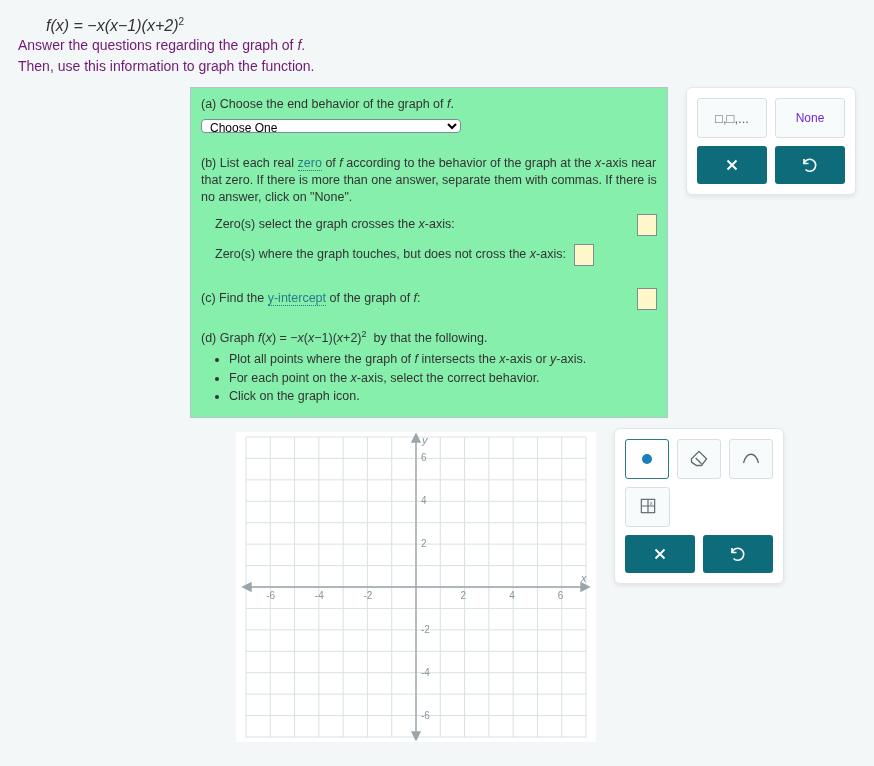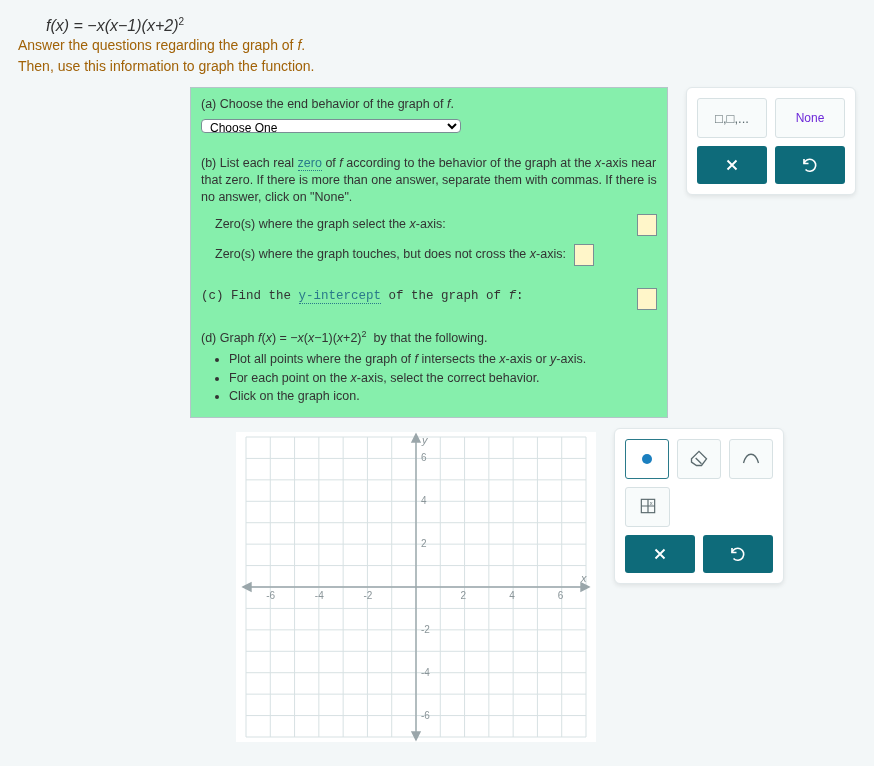--- a/index.html
+++ b/index.html
@@ -6,21 +6,21 @@
   body {
     font-family: Arial, Helvetica, sans-serif;
     background: #f3f7f8;
     color: #333;
     padding: 10px 18px;
     width: 874px;
     font-size: 13px;
   }
   .fn-display { font-size: 16px; font-style: italic; margin: 6px 0 0 28px; }
   .fn-display sup { font-size: 10px; font-style: normal; }
-  .intro { font-size: 14px; color: #a16207; line-height: 1.5; margin-bottom: 10px; }
+  .intro { font-size: 14px; color: #701a75; line-height: 1.5; margin-bottom: 10px; }
   .intro .fvar { font-style: italic; }
   .main-row { display: flex; gap: 18px; align-items: flex-start; }
   .qbox {
     border: 1px solid #b5c4c9;
     background: #86efac;
     width: 494px;
     margin-left: 172px;
     padding: 0;
   }
   .qsection { padding: 8px 10px 10px 10px; font-size: 12.5px; color: #333; line-height: 1.35; }
@@ -92,31 +92,31 @@
       <span>(a) Choose the end behavior of the graph of </span><span class="fvar">f</span><span>.</span><br>
       <select class="choose" title="Choose One">
         <option>Choose One</option>
       </select>
     </div>
 
     <div class="qsection">
       <span>(b) List each real </span><span class="dotted">zero</span><span> of </span><span class="fvar">f</span><span> according to the behavior of the graph at the </span><span class="xvar">x</span><span>-axis near that zero. If there is more than one answer, separate them with commas. If there is no answer, click on "None".</span>
 
       <div class="zero-row">
-        <span class="zlabel"><span>Zero(s) where the graph select the </span><span class="xvar">x</span><span>-axis:</span></span>
+        <span class="zlabel"><span>Zero(s) select the graph crosses the </span><span class="xvar">x</span><span>-axis:</span></span>
         <span style="flex:1"></span>
         <span class="small-input"></span>
       </div>
       <div class="zero-row">
         <span class="zlabel"><span>Zero(s) where the graph touches, but does not cross the </span><span class="xvar">x</span><span>-axis:</span></span>
         <span class="small-input"></span>
       </div>
     </div>
 
-    <div class="qsection" style="display:flex;gap:20px;font-family:Liberation Mono, monospace;">
+    <div class="qsection" style="display:flex;align-items:center;gap:20px;">
       <span style="flex:0 0 auto;">
         <span>(c) Find the </span><span class="dotted">y-intercept</span><span> of the graph of </span><span class="fvar">f</span><span>:</span>
       </span>
       <span style="flex:1"></span>
       <span class="small-input"></span>
     </div>
 
     <div class="qsection">
       <span>(d) Graph </span><span class="fnmath">f</span>(<span class="xvar">x</span>) = −<span class="xvar">x</span>(<span class="xvar">x</span>−1)(<span class="xvar">x</span>+2)<sup style="font-size:9px">2</sup>&nbsp;<span> by that the following.</span>
       <ul class="bullets">

